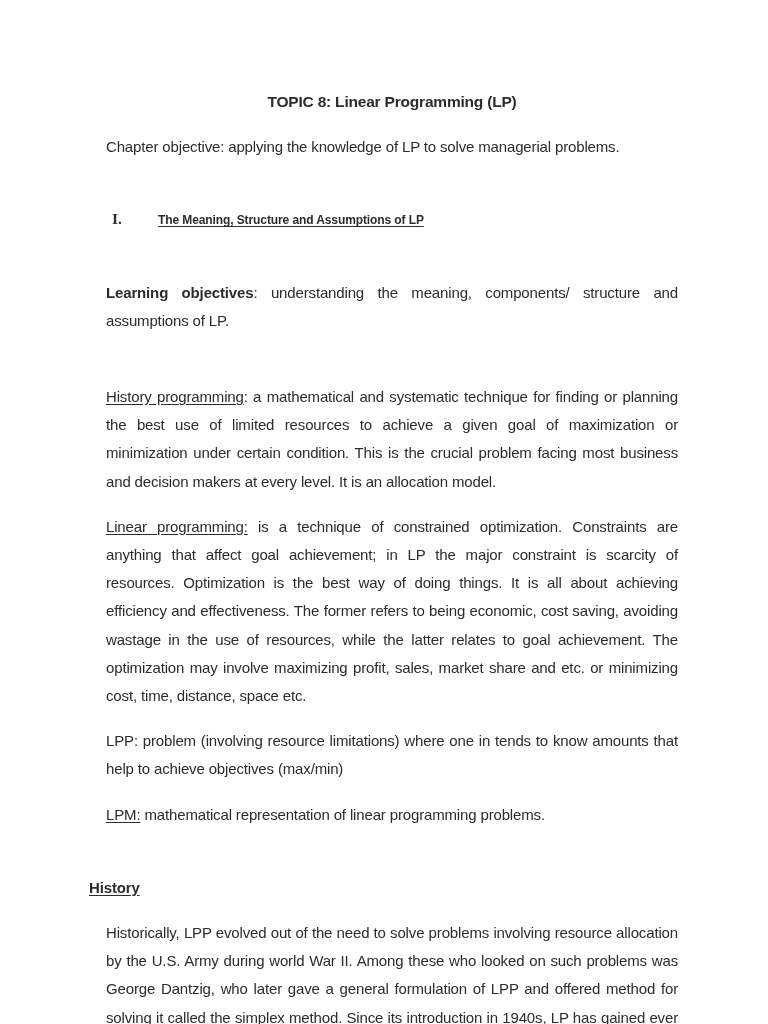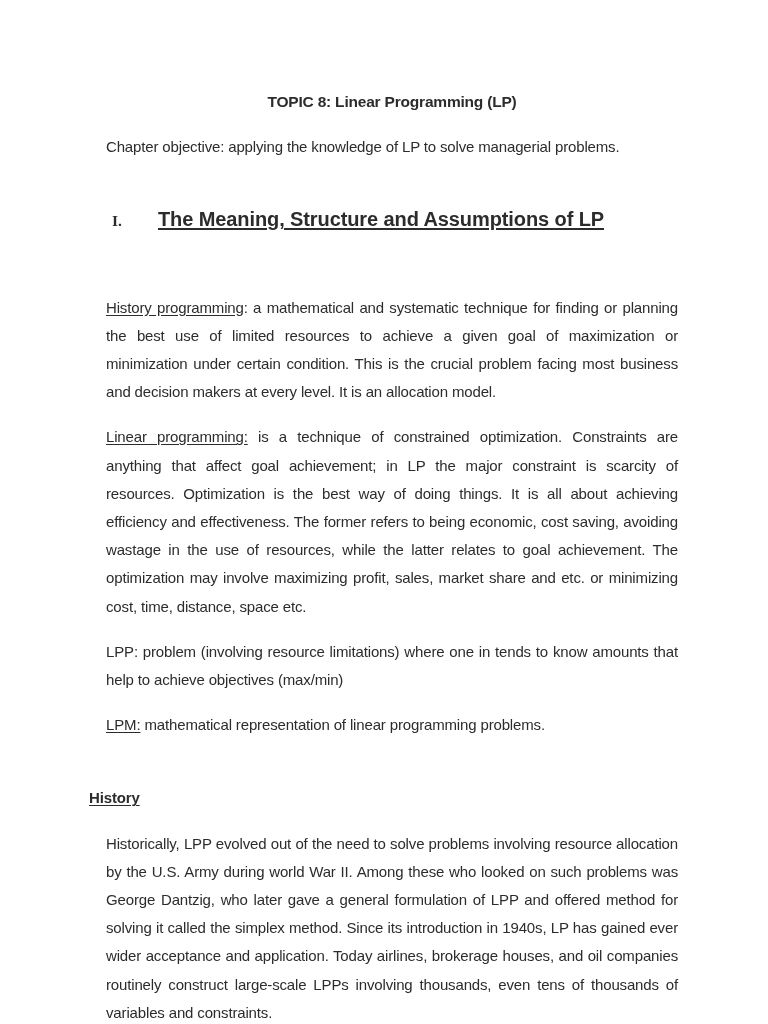--- a/index.html
+++ b/index.html
@@ -76,21 +76,21 @@
     width: 46px;
     margin-left: 23px;
     font-weight: bold;
     font-family: "Liberation Serif", "DejaVu Serif", serif;
     font-size: 15.5px;
   }
   .section-heading .heading-text {
     font-weight: bold;
     text-decoration: underline;
     text-underline-offset: 2px;
-    font-size: 20px;
+    font-size: 12px;
     letter-spacing: -0.1px;
   }
 
   .sub-heading {
     font-weight: bold;
     text-decoration: underline;
     text-underline-offset: 2px;
     margin: 0;
     padding: 0;
     display: block;
@@ -118,20 +118,23 @@
     <p class="para left">Chapter objective: applying the knowledge of LP to solve managerial problems.</p>
 
     <div class="gap-md"></div>
 
     <div class="section-heading">
       <span class="numeral">I.</span><span class="heading-text">The Meaning, Structure and Assumptions of LP</span>
     </div>
 
     <div class="gap-md"></div>
 
+    <p class="para">
+      <span class="b">Learning objectives</span><span>: understanding the meaning, components/ structure and assumptions of LP.</span>
+    </p>
 
     <div class="gap-sm"></div>
 
     <p class="para">
       <span class="u">History programming</span><span>: a mathematical and systematic technique for finding or planning the best use of limited resources to achieve a given goal of maximization or minimization under certain condition. This is the crucial problem facing most business and decision makers at every level. It is an allocation model.</span>
     </p>
 
     <p class="para">
       <span class="u">Linear programming:</span><span> is a technique of constrained optimization. Constraints are anything that affect goal achievement; in LP the major constraint is scarcity of resources. Optimization is the best way of doing things. It is all about achieving efficiency and effectiveness. The former refers to being economic, cost saving, avoiding wastage in the use of resources, while the latter relates to goal achievement. The optimization may involve maximizing profit, sales, market share and etc. or minimizing cost, time, distance, space etc.</span>
     </p>

